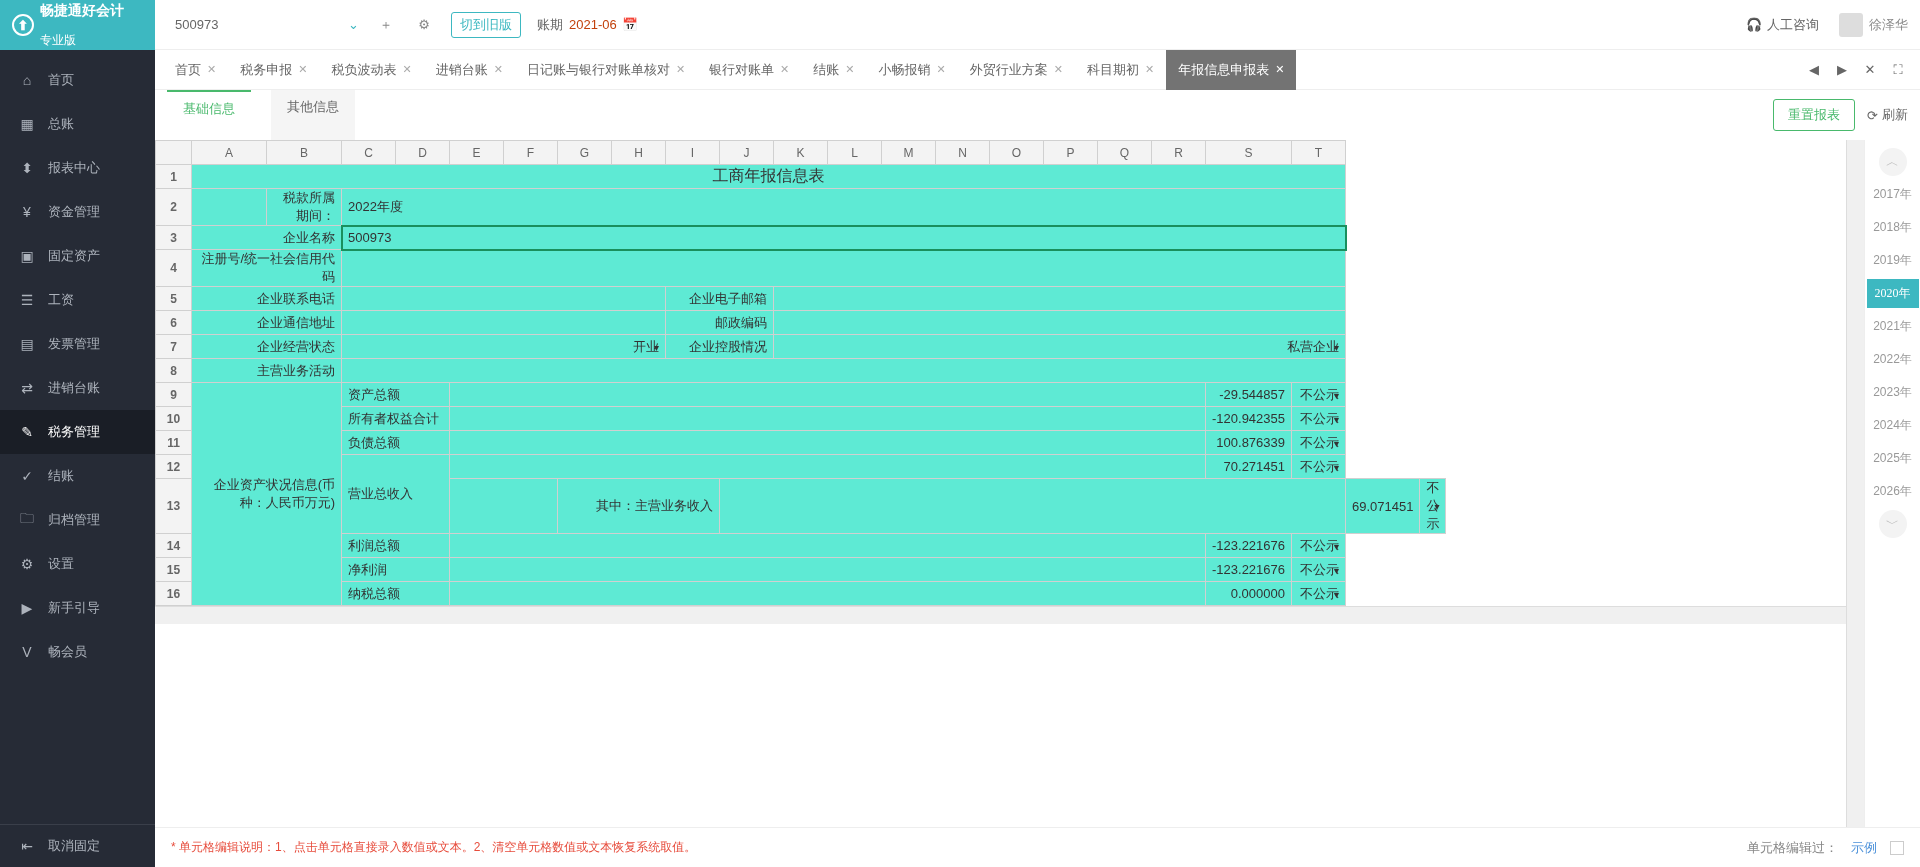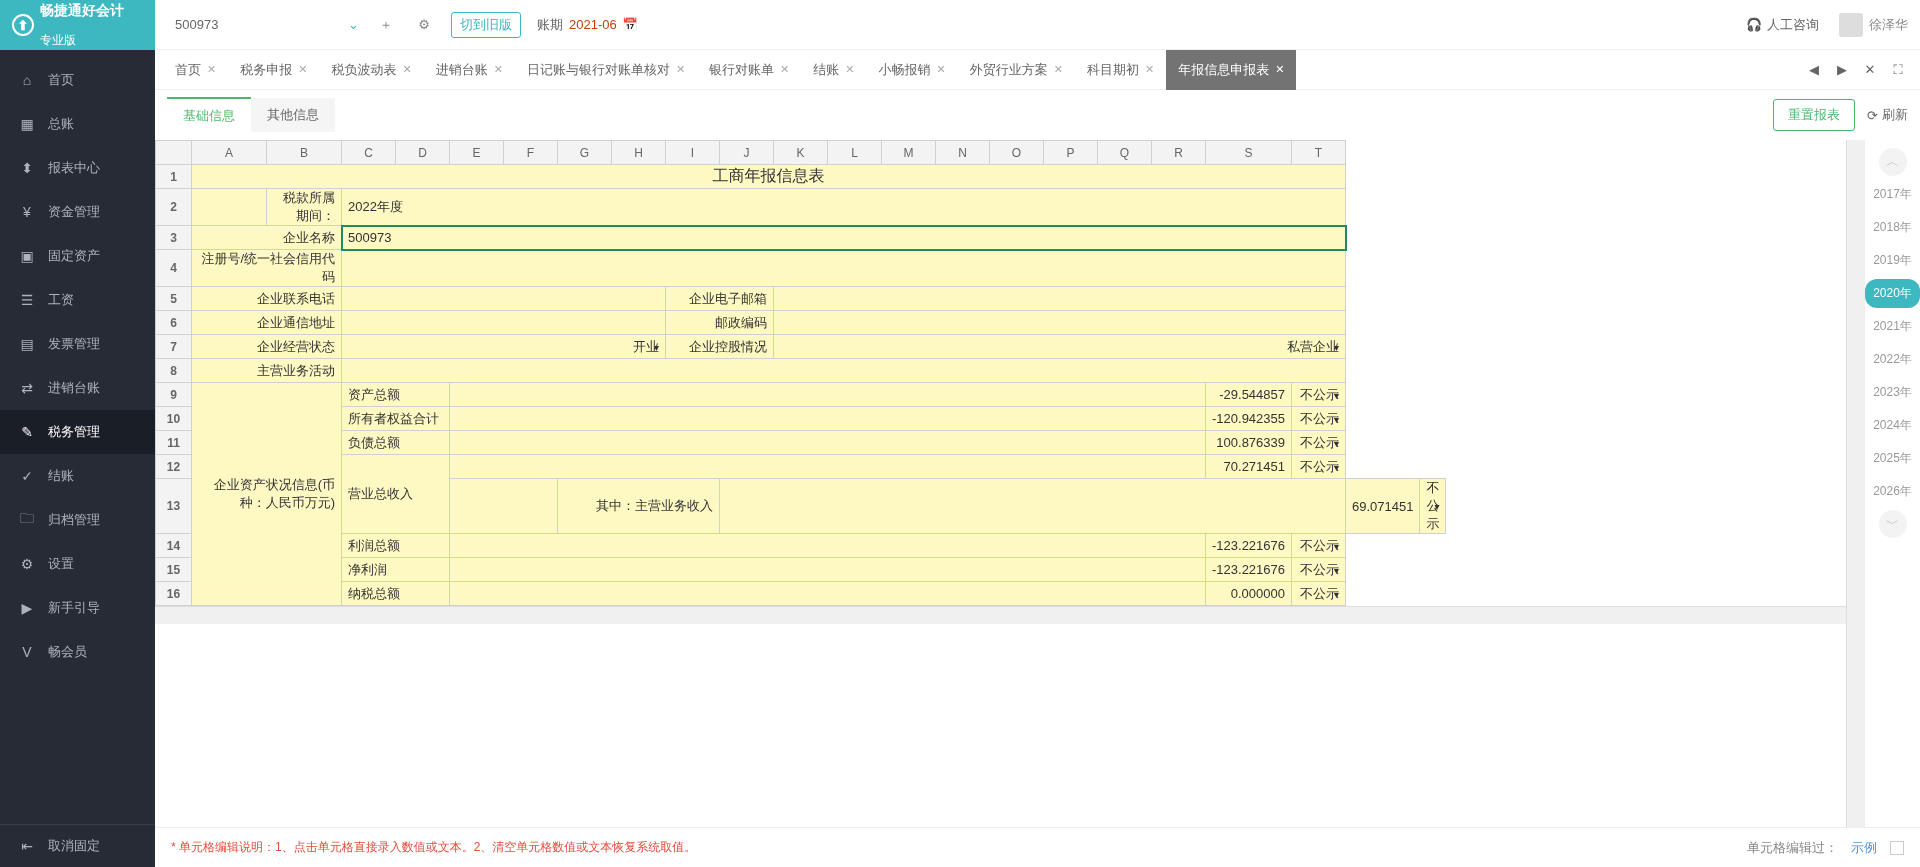--- a/index.html
+++ b/index.html
@@ -27,45 +27,45 @@
 .cs-btn{display:flex;align-items:center;color:#666;margin-right:20px;}
 .user{display:flex;align-items:center;color:#888;}
 .avatar{width:24px;height:24px;background:#ddd;border-radius:3px;margin-right:6px;}
 .tabs{height:40px;display:flex;align-items:center;border-bottom:1px solid #eee;padding:0 8px;position:relative;}
 .tab{display:flex;align-items:center;padding:0 12px;height:40px;color:#666;cursor:pointer;white-space:nowrap;}
 .tab .x{margin-left:6px;color:#aaa;font-size:11px;}
 .tab.active{background:#737373;color:#fff;}
 .tab.active .x{color:#fff;}
 .tabs-ctrl{display:flex;align-items:center;margin-left:auto;}
 .tabs-ctrl div{width:28px;height:28px;display:flex;align-items:center;justify-content:center;color:#666;cursor:pointer;}
-.subtabs{height:50px;display:flex;align-items:center;padding:0 12px;}
+.subtabs{height:50px;display:flex;padding:0 12px;gap:20px;}
 .subtab{padding:8px 16px;color:#666;cursor:pointer;background:#f5f5f5;}
 .subtab.active{background:#fff;color:#49b96c;border-top:2px solid #49b96c;}
 .subtab-right{margin-left:auto;display:flex;align-items:center;gap:12px;}
 .regen-btn{border:1px solid #49b96c;color:#49b96c;padding:6px 14px;border-radius:3px;cursor:pointer;}
 .refresh-btn{display:flex;align-items:center;color:#666;cursor:pointer;gap:4px;}
 .sheet-wrap{flex:1;display:flex;overflow:hidden;position:relative;}
 .sheet{flex:1;overflow:auto;position:relative;}
 .grid{border-collapse:collapse;width:1280px;}
 .grid th,.grid td{border:1px solid #d0d0d0;height:24px;}
 .colhdr{background:#f3f3f3;color:#666;font-weight:normal;text-align:center;min-width:54px;font-size:12px;}
 .rowhdr{background:#f3f3f3;color:#666;text-align:center;width:36px;min-width:36px;font-size:12px;}
 .corner{background:#f3f3f3;width:36px;}
-.cell{background:#fef9c3;padding:0 6px;color:#333;font-size:13px;}
+.cell{background:#5eead4;padding:0 6px;color:#333;font-size:13px;}
 .cell.center{text-align:right;}
 .cell.right{text-align:right;}
 .cell.title{text-align:center;font-size:16px;}
 .cell.active{outline:2px solid #1a8f5d;outline-offset:-1px;}
 .dd{position:relative;}
 .dd::after{content:"▾";position:absolute;right:6px;top:50%;transform:translateY(-50%);color:#333;font-size:10px;}
 .vscroll{width:18px;background:#f0f0f0;border-left:1px solid #ddd;}
 .years{width:56px;background:#fff;border-left:1px solid #eee;display:flex;flex-direction:column;align-items:center;padding-top:8px;gap:4px;}
 .year-nav{width:28px;height:28px;display:flex;align-items:center;justify-content:center;color:#bbb;background:#f3f3f3;border-radius:50%;cursor:pointer;}
 .year{padding:6px 8px;color:#999;cursor:pointer;font-size:12px;}
-.year.active{background:#3db8c1;color:#fff;border-radius:12px;}
+.year.active{background:#3db8c1;color:#fff;border-radius:0;font-family:Liberation Serif, serif;}
 .hscroll{height:18px;background:#f0f0f0;border-top:1px solid #ddd;}
 .footer{height:40px;display:flex;align-items:center;padding:0 16px;border-top:1px solid #eee;}
 .footnote{color:#e74c3c;font-size:12px;}
 .footer-right{margin-left:auto;color:#888;display:flex;align-items:center;gap:13px;}
 .demo-link{color:#4a90d9;cursor:pointer;}
 .tall{height:60px;}
 .xtall{height:36px;}
 </style>
 </head>
 <body>

